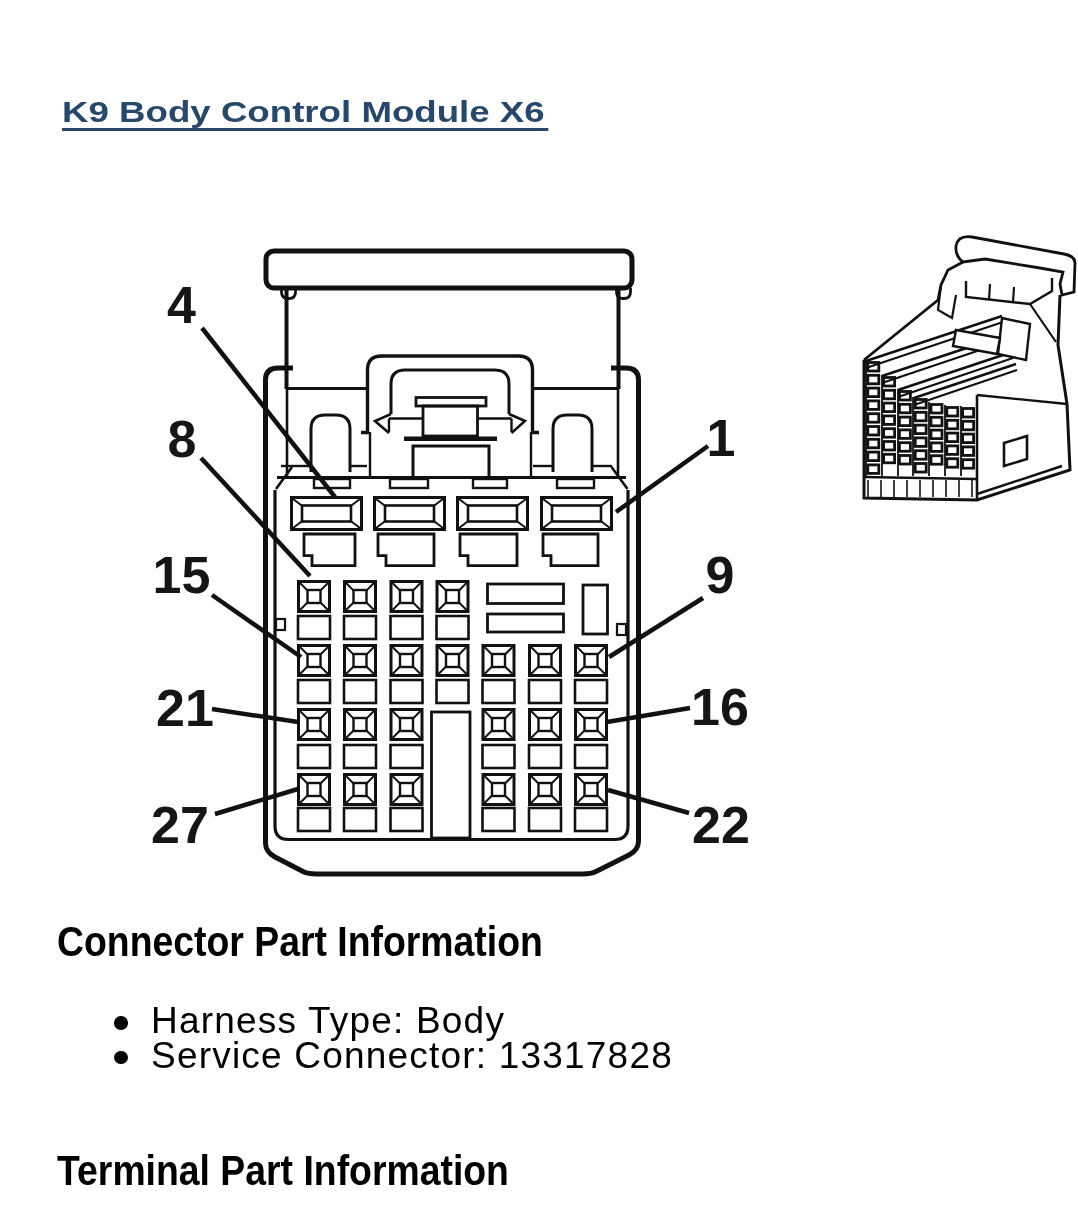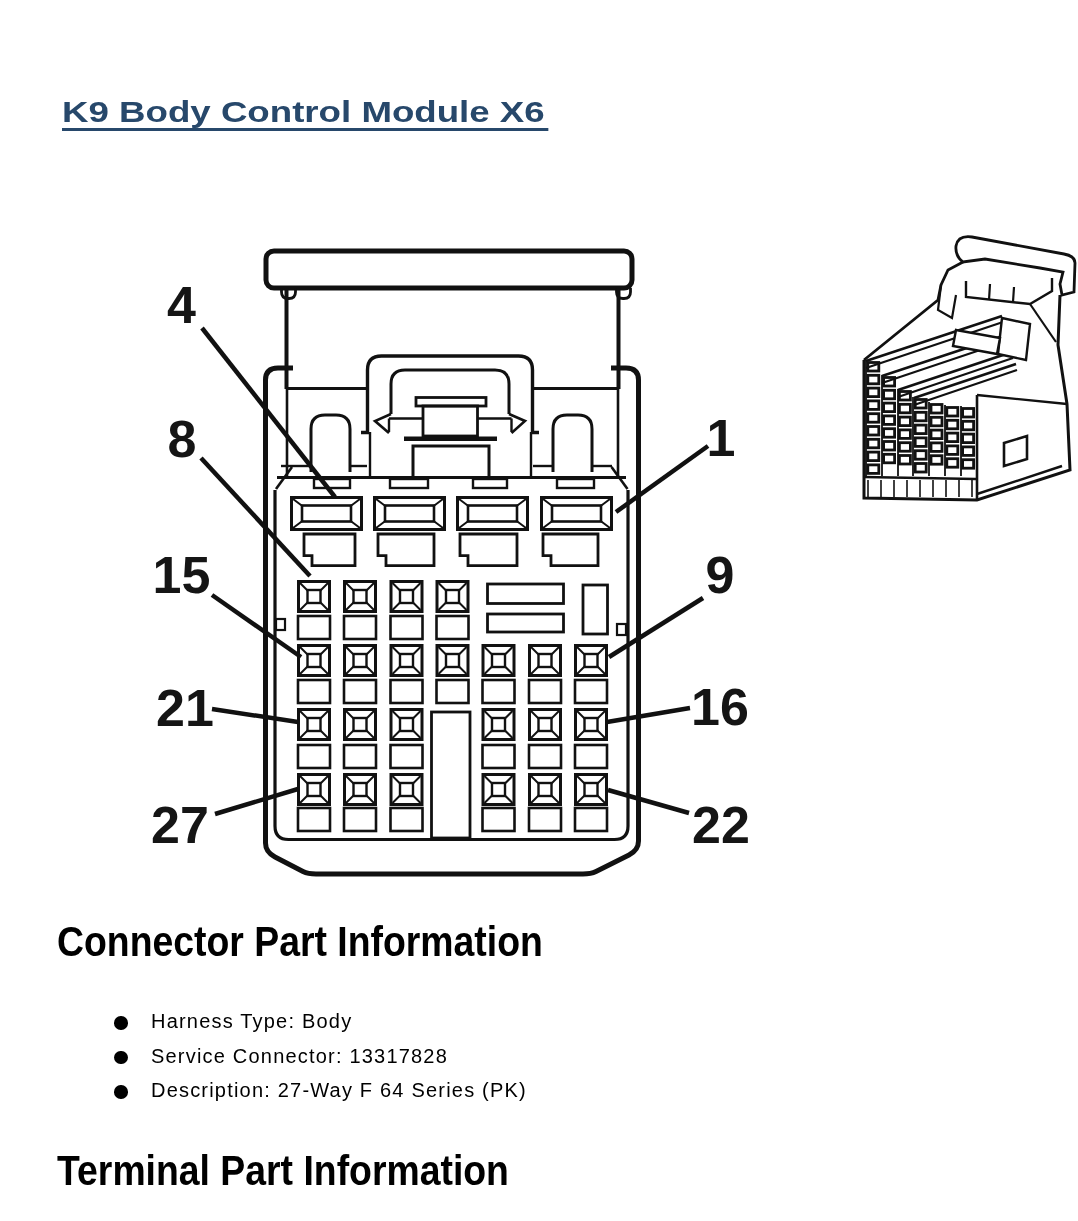--- a/index.html
+++ b/index.html
@@ -2,21 +2,21 @@
 <html><head>
 <meta charset="utf-8">
 <style>
 html,body { margin:0; padding:0; background:#fff; width:1078px; height:1221px; overflow:hidden; }
 body { font-family:"Liberation Sans", sans-serif; position:relative; }
 .title { position:absolute; left:62px; top:97px; font-size:30px; font-weight:bold; color:#27486b;
          line-height:30px; border-bottom:3px solid #27486b; padding-bottom:1px; padding-right:3px;
          transform:scaleX(1.222); transform-origin:0 0; white-space:nowrap; }
 .h2 { position:absolute; left:57px; font-size:43px; font-weight:bold; color:#000; line-height:43px;
        transform:scaleX(0.869); transform-origin:0 0; white-space:nowrap; }
-.bullets { position:absolute; left:113px; top:1004px; font-size:20px; color:#000; letter-spacing:1.2px; line-height:34.7px; }
+.bullets { position:absolute; left:113px; top:1004px; font-size:37px; color:#000; letter-spacing:1.2px; line-height:34.7px; }
 .bullets .li { position:relative; padding-left:38px; height:34.7px; }
 .dot { position:absolute; left:1px; top:12px; width:13.5px; height:13.5px; border-radius:50%; background:#000; }
 </style>
 </head>
 <body>
 <div class="title">K9 Body Control Module X6</div>
 <svg width="1078" height="1221" viewBox="0 0 1078 1221" style="position:absolute;left:0;top:0">
 <defs>
 <g id="sq">
   <rect x="1.5" y="1.5" width="31" height="30" fill="none" stroke="#111" stroke-width="3"></rect>
@@ -230,15 +230,14 @@
 <line x1="933" y1="480" x2="933" y2="497" stroke="#111" stroke-width="1.6"></line>
 <line x1="946" y1="480" x2="946" y2="497" stroke="#111" stroke-width="1.6"></line>
 <line x1="959" y1="480" x2="959" y2="497" stroke="#111" stroke-width="1.6"></line>
 <line x1="972" y1="480" x2="972" y2="497" stroke="#111" stroke-width="1.6"></line>
 <line x1="864" y1="477" x2="976" y2="479" stroke="#111" stroke-width="2.4"></line>
   </svg>
 <div class="h2" style="top:920px;">Connector Part Information</div>
 <div class="bullets">
   <div class="li"><span class="dot"></span>Harness Type: Body</div>
   <div class="li"><span class="dot"></span>Service Connector: 13317828</div>
-  <div class="li"><span class="dot"></span>Description: 27-Way F 64 Series (PK)</div>
 </div>
 <div class="h2" style="top:1149px;">Terminal Part Information</div>
 
 </body></html>

